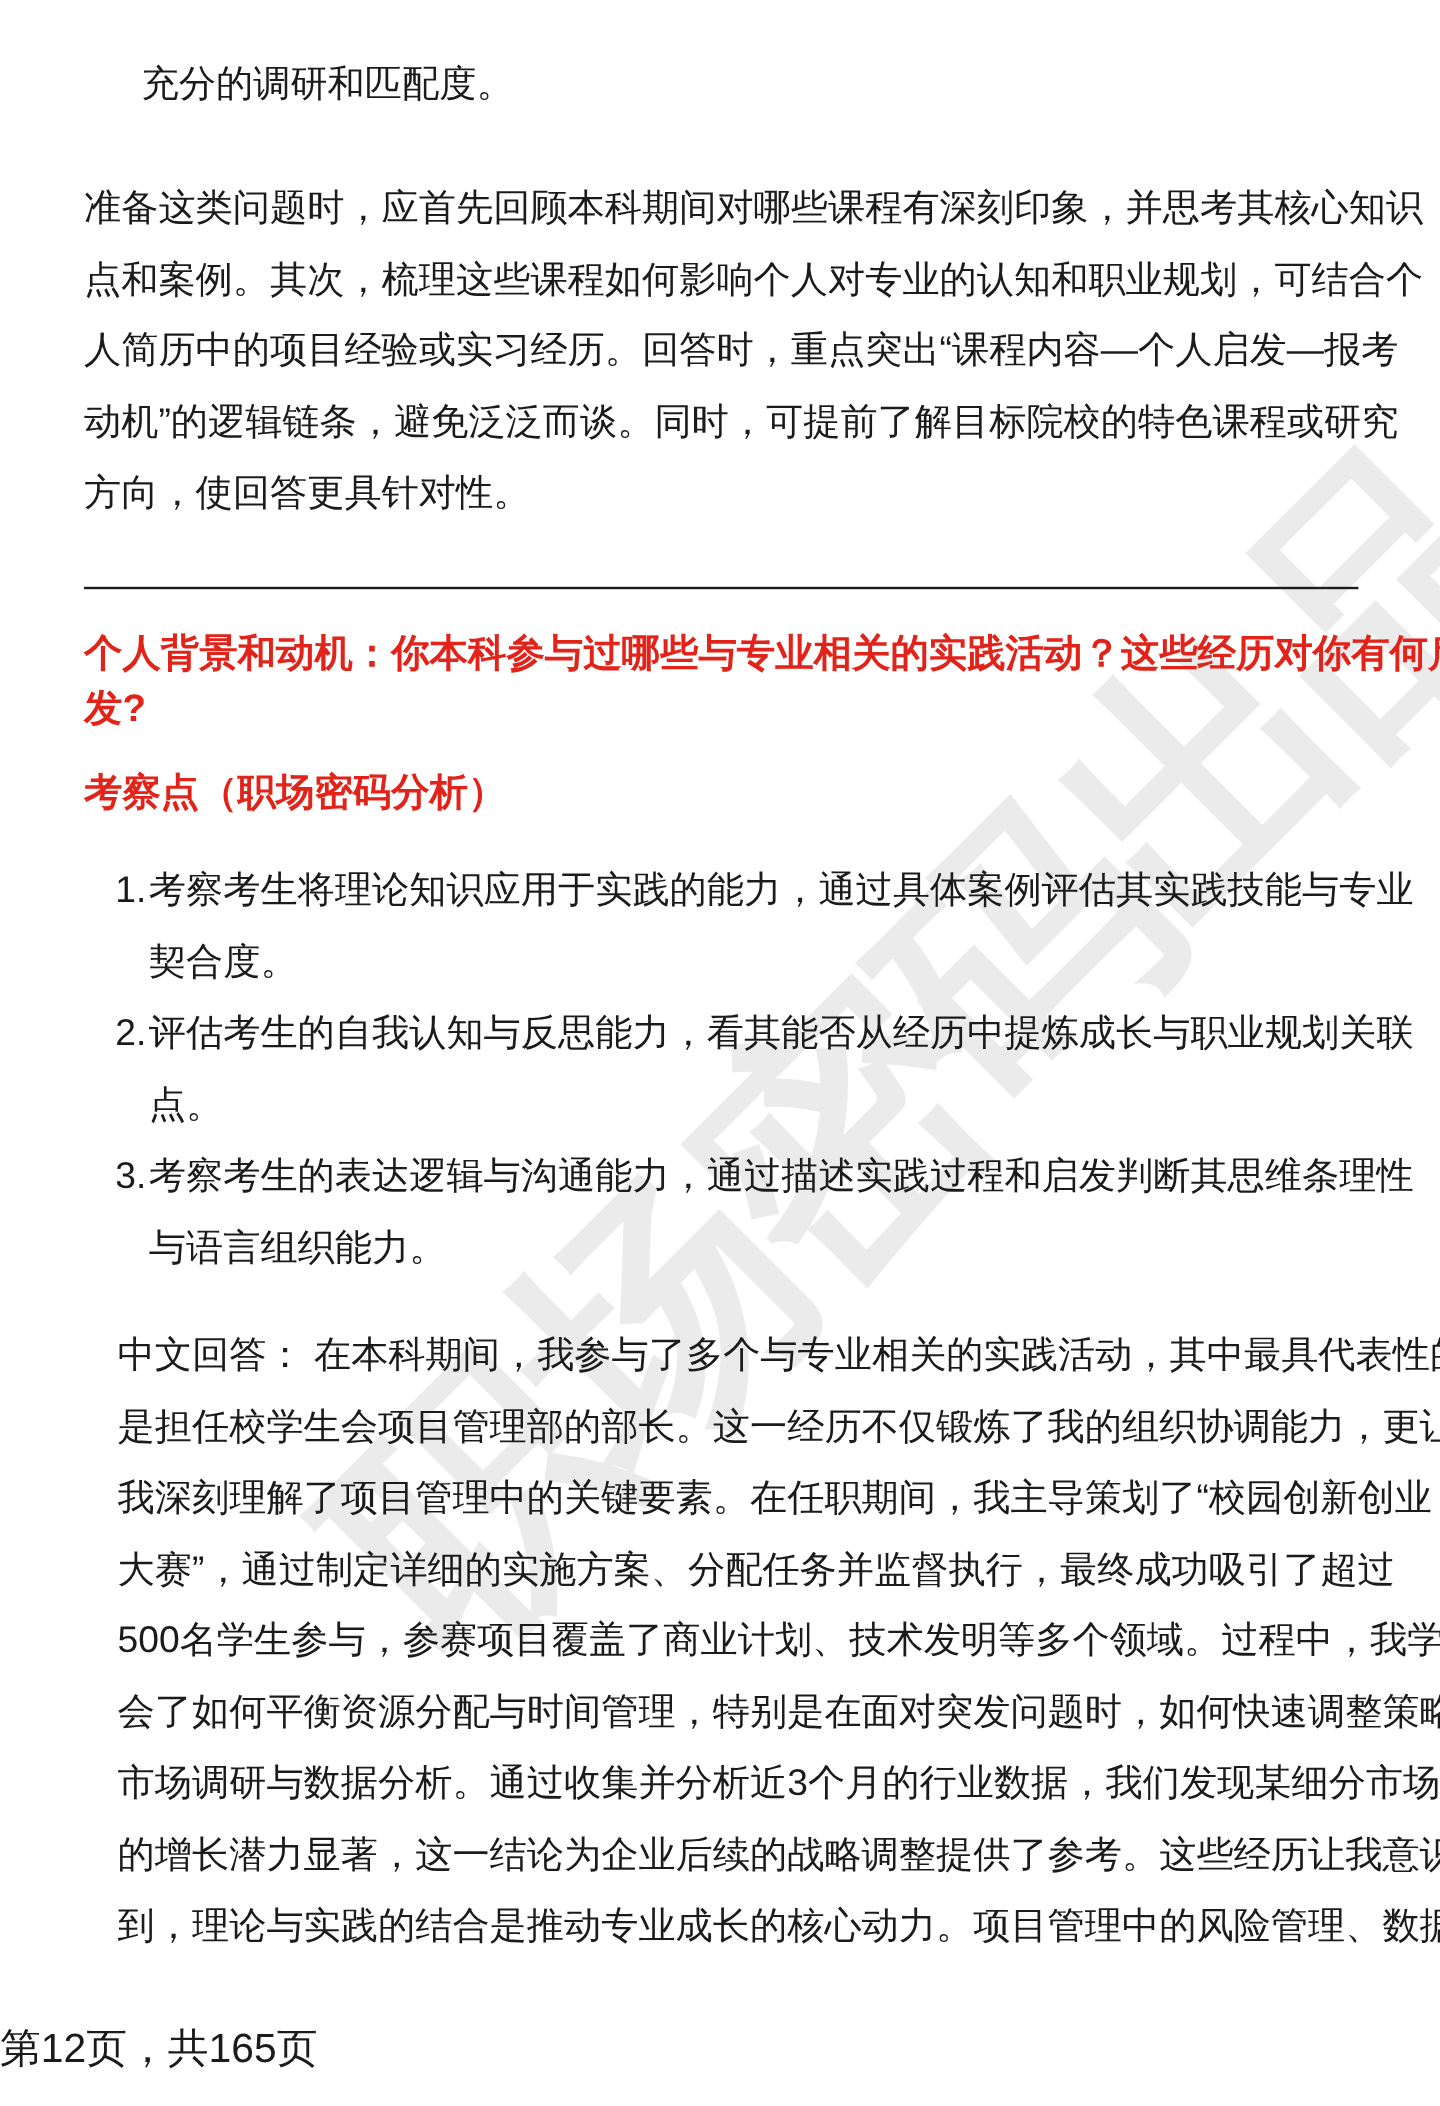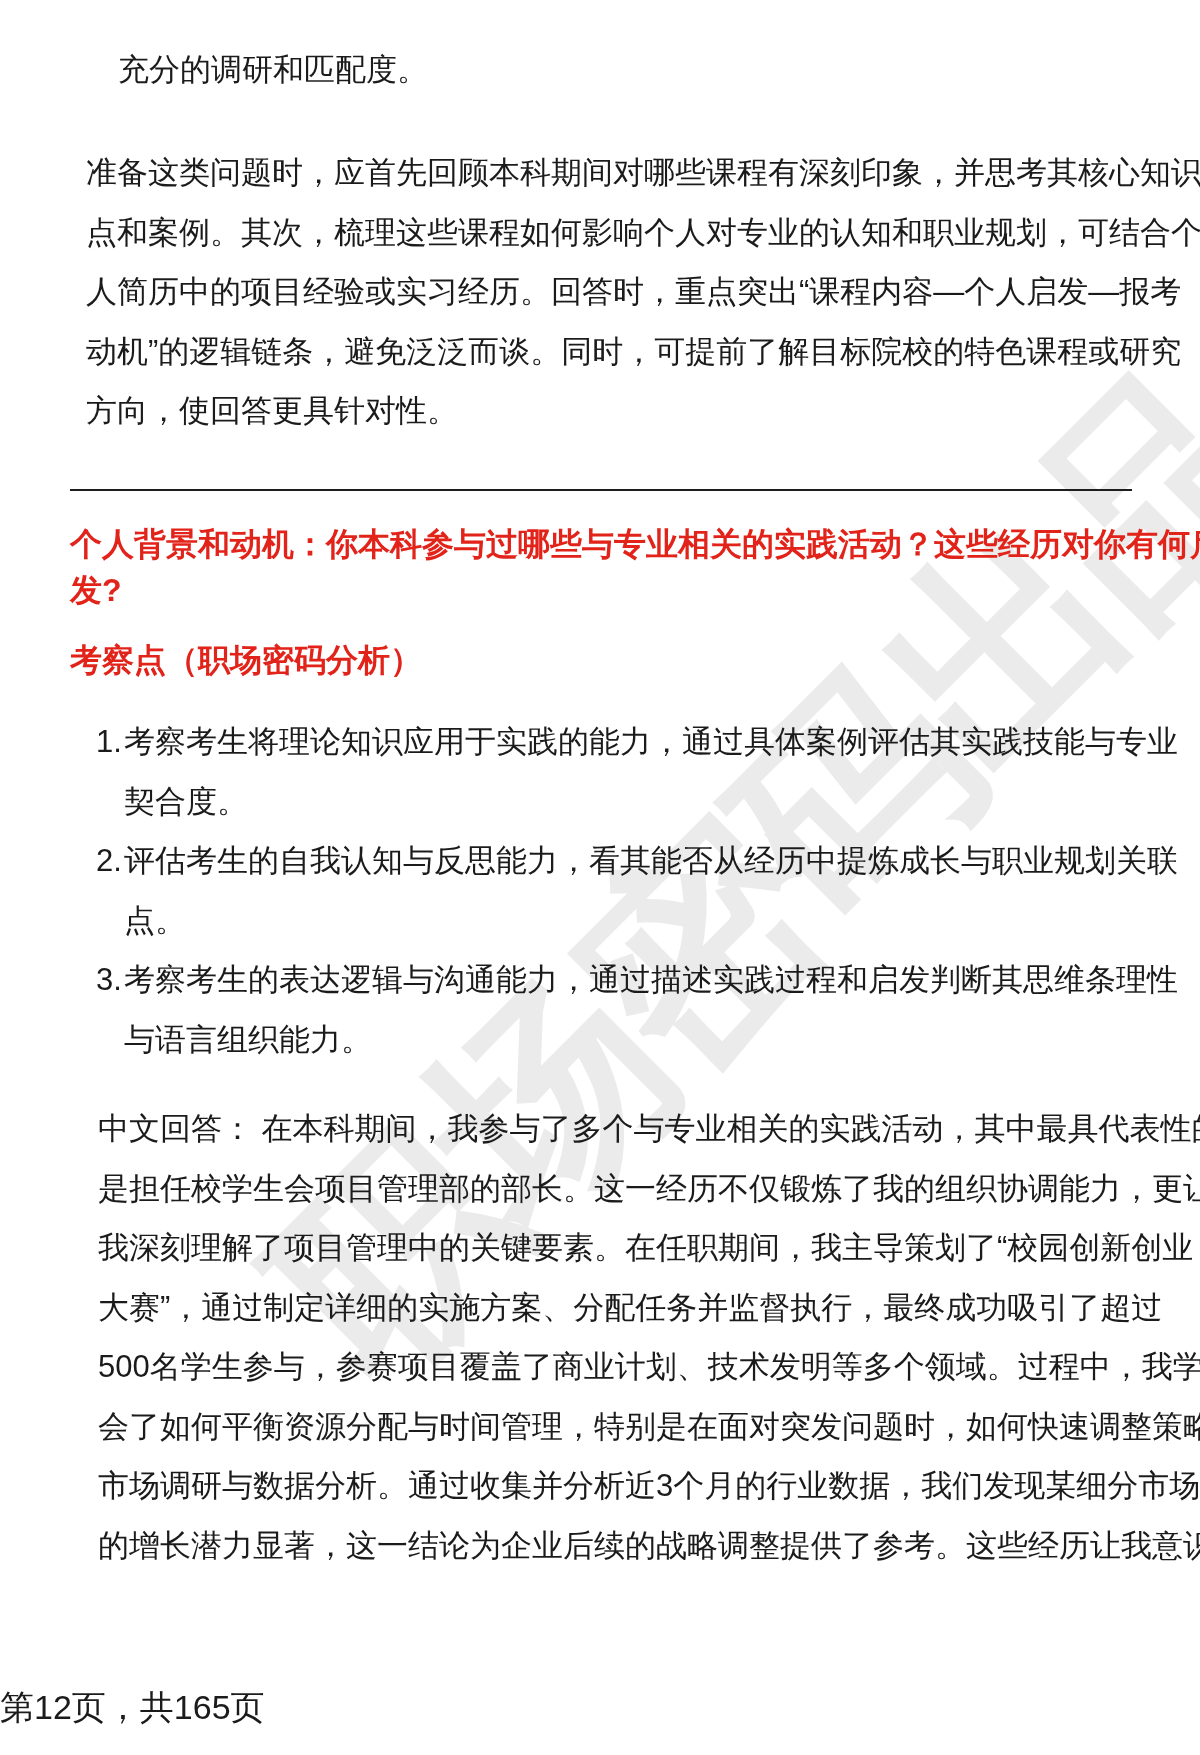--- a/index.html
+++ b/index.html
@@ -50,21 +50,21 @@
     position:absolute;
     left:70px;
     width:1066px;
     font-size:31px;
   }
   .line{
     height:59.5px;
     line-height:59.5px;
     white-space:nowrap;
   }
-  .para-prep{ top:143px;margin-left:16px; }
+  .para-prep{ top:143px; }
   .divider{
     position:absolute;
     top:489px;
     left:70px;
     width:1062px;
     height:2px;
     background:#1d1d1d;
   }
   .question-heading{
     position:absolute;
@@ -176,18 +176,19 @@
 
     <div class="para answer">
         <div class="line">中文回答： 在本科期间，我参与了多个与专业相关的实践活动，其中最具代表性的</div>
         <div class="line">是担任校学生会项目管理部的部长。这一经历不仅锻炼了我的组织协调能力，更让</div>
         <div class="line">我深刻理解了项目管理中的关键要素。在任职期间，我主导策划了“校园创新创业</div>
         <div class="line">大赛”，通过制定详细的实施方案、分配任务并监督执行，最终成功吸引了超过</div>
         <div class="line">500名学生参与，参赛项目覆盖了商业计划、技术发明等多个领域。过程中，我学</div>
         <div class="line">会了如何平衡资源分配与时间管理，特别是在面对突发问题时，如何快速调整策略</div>
         <div class="line">市场调研与数据分析。通过收集并分析近3个月的行业数据，我们发现某细分市场</div>
         <div class="line">的增长潜力显著，这一结论为企业后续的战略调整提供了参考。这些经历让我意识</div>
+        <div class="line">到，理论与实践的结合是推动专业成长的核心动力。项目管理中的风险管理、数据</div>
       </div>
 
     <div class="footer">第12页，共165页</div>
 
   </div>
 </div>
 
 </body></html>

